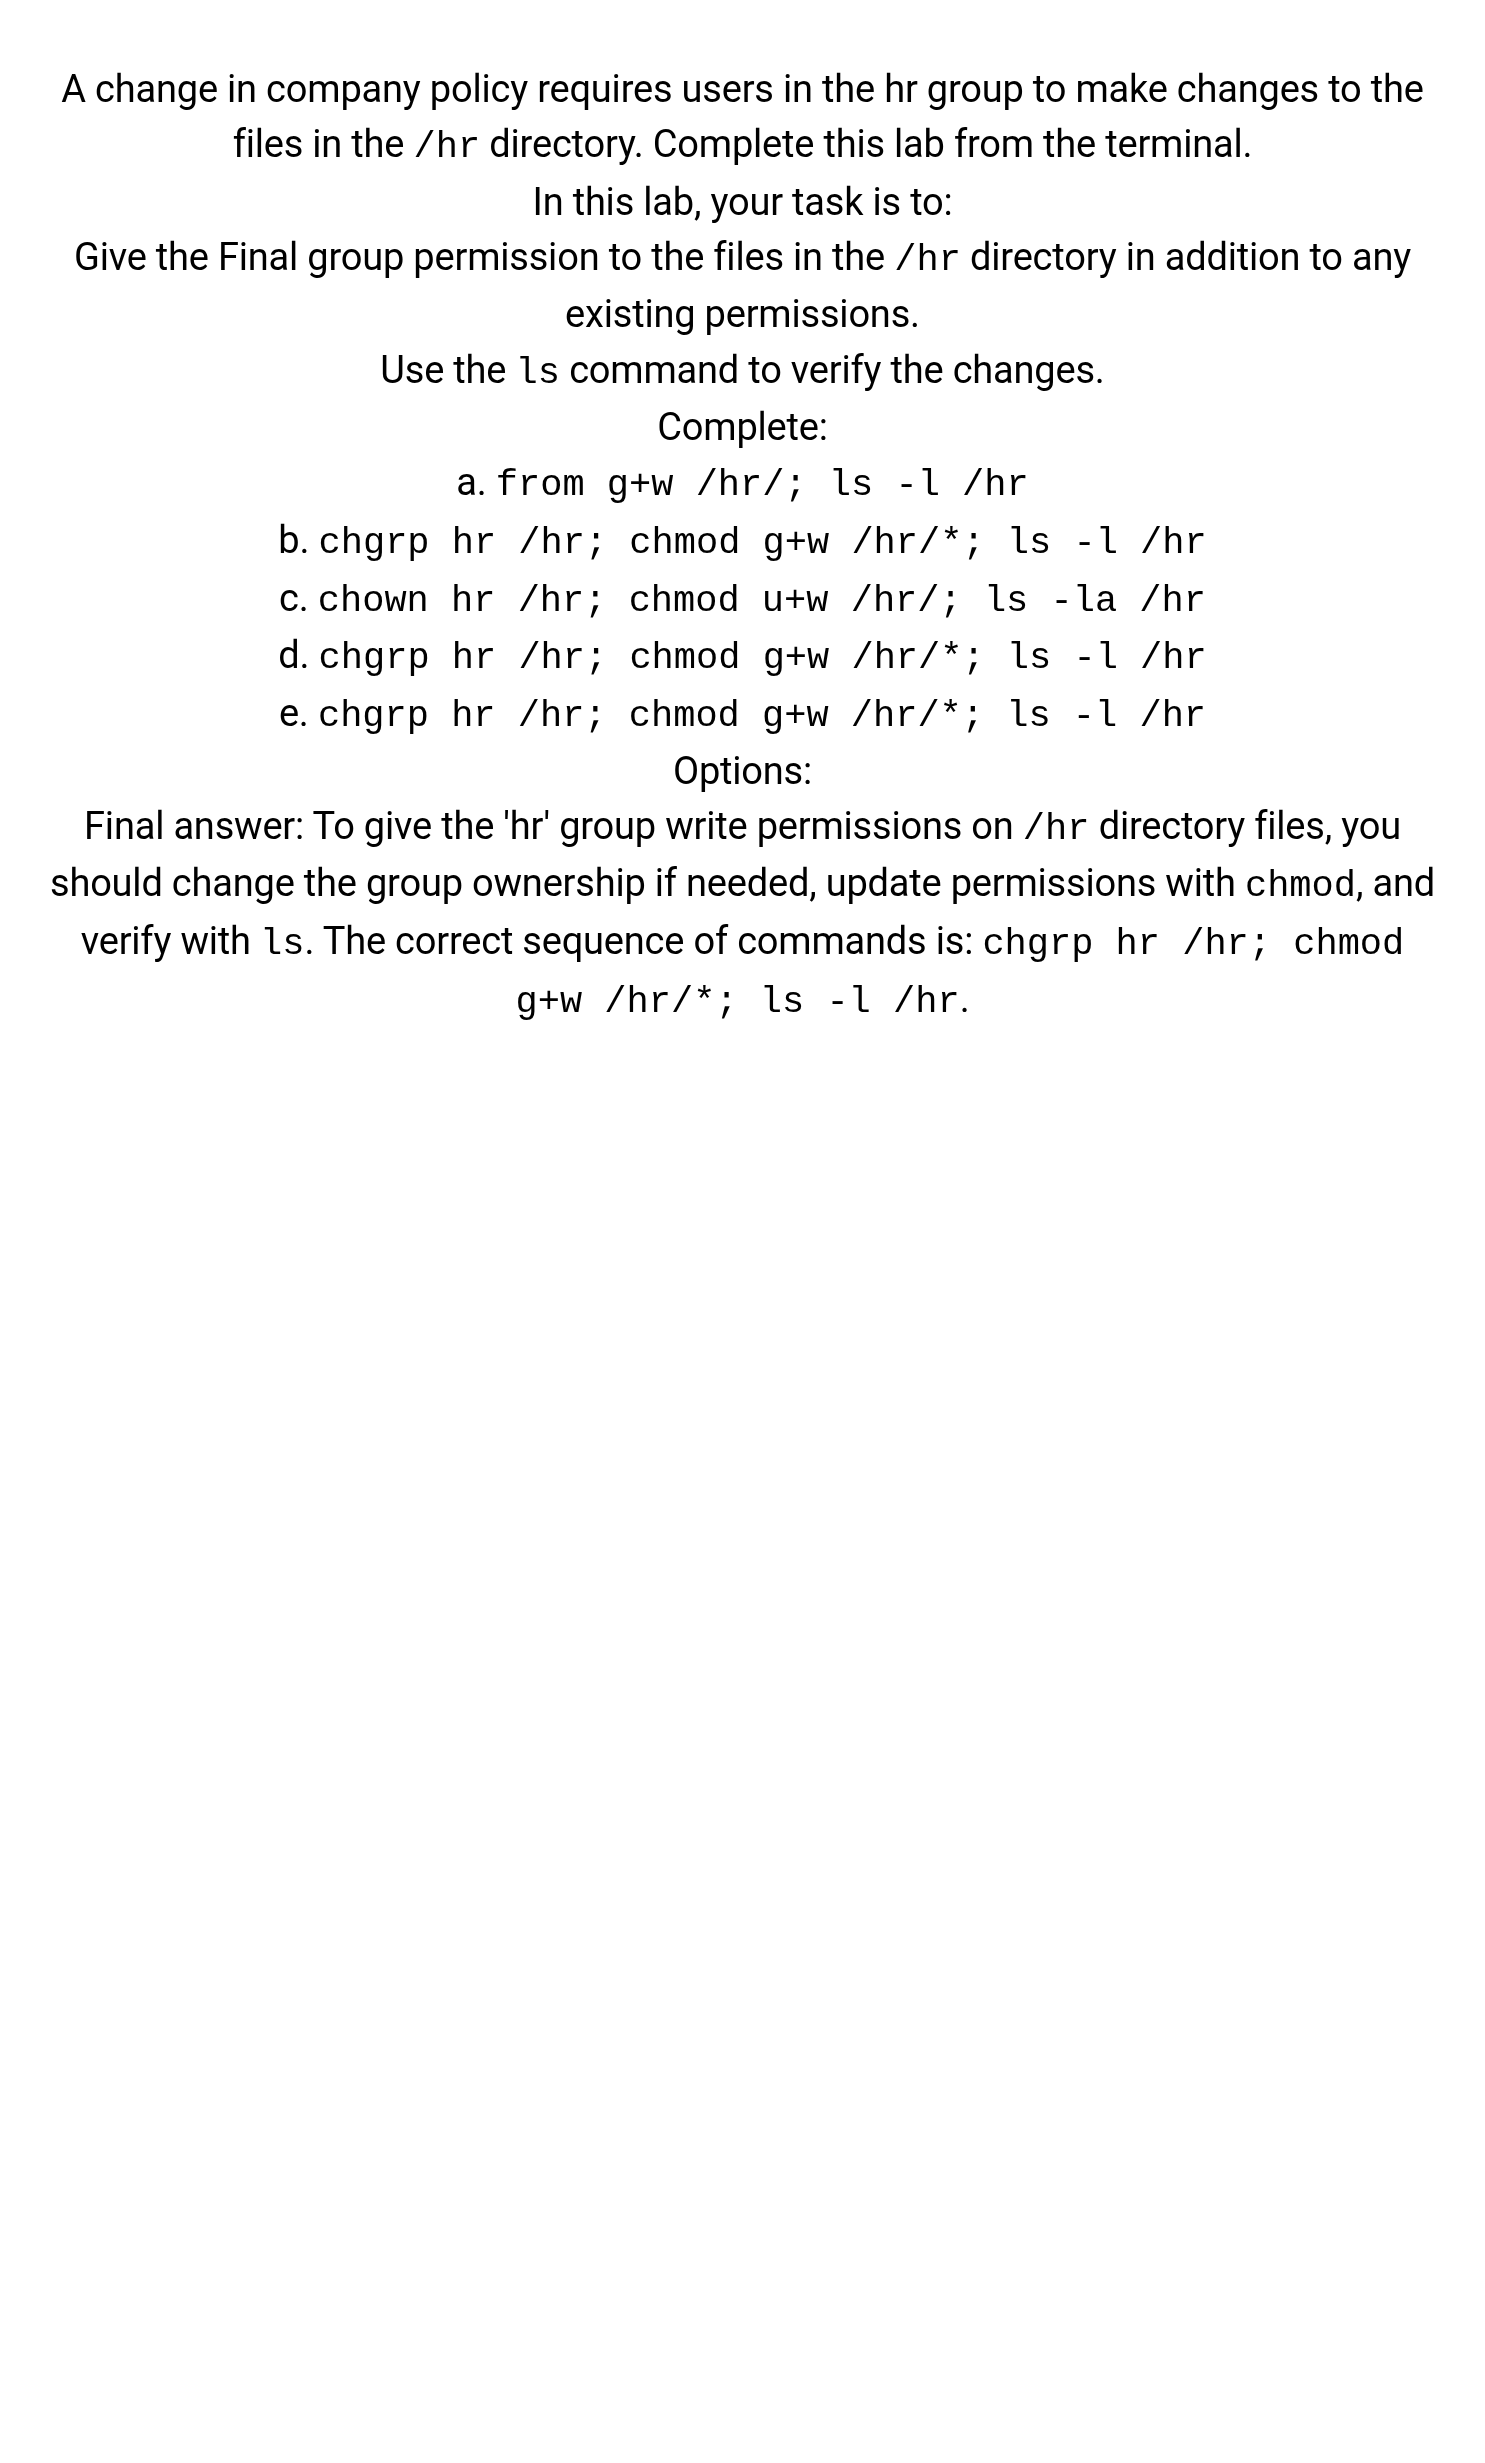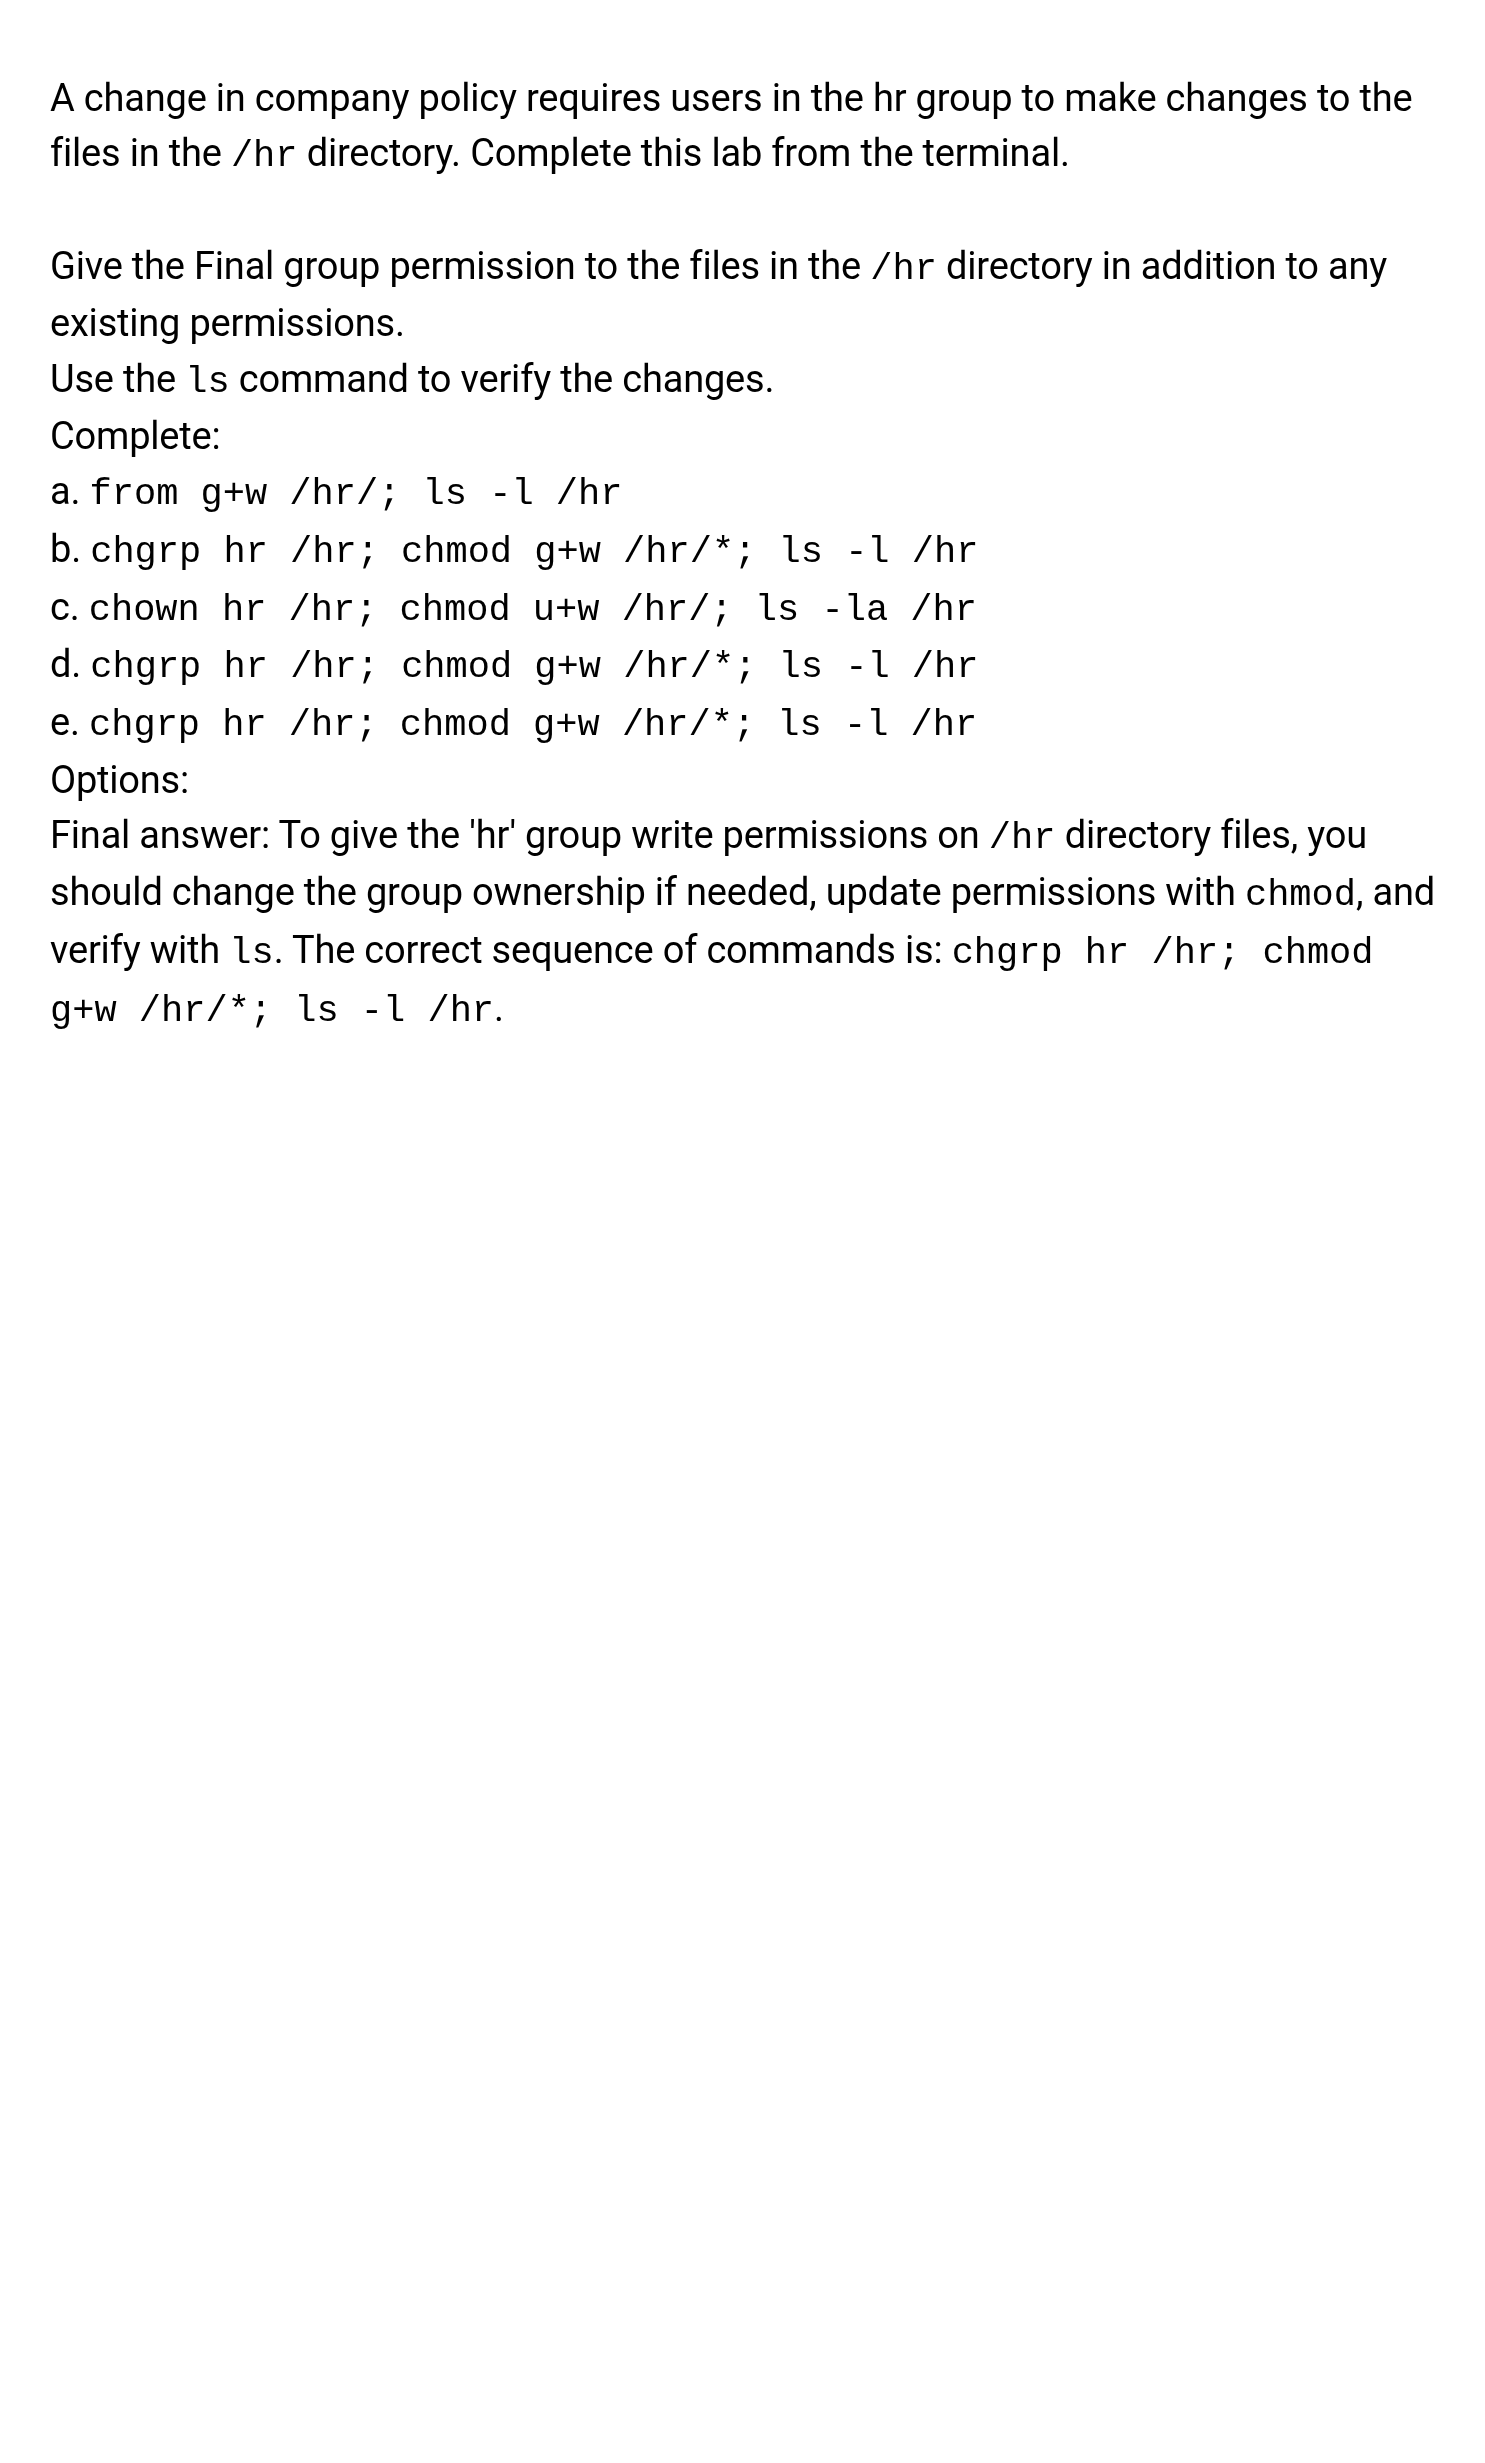--- a/index.html
+++ b/index.html
@@ -18,34 +18,35 @@
     box-sizing: border-box;
     letter-spacing: -0.2px;
   }
   .mono {
     font-family: ui-monospace, SFMono-Regular, "SF Mono", Menlo, Monaco,
                  Consolas, "Liberation Mono", "Courier New", monospace;
     font-size: 37px;
     letter-spacing: 0;
   }
   .block {
-    margin: 12px;
+    margin: 3px;
+    text-align: center;
   }
   .option-label {
     
   }
 </style>
 </head>
 <body>
 
 <div class="block">
 
   <span>A change in company policy requires users in the hr group to make changes to the files in the </span><span class="mono">/hr</span><span> directory. Complete this lab from the terminal.</span><br>
 
-  <br>
+  <span>In this lab, your task is to:</span><br>
 
   <span>Give the Final group permission to the files in the </span><span class="mono">/hr</span><span> directory in addition to any existing permissions.</span><br>
 
   <span>Use the </span><span class="mono">ls</span><span> command to verify the changes.</span><br>
 
   <span>Complete:</span><br>
 
   <span class="option-label">a.</span>
   <span class="mono">from g+w /hr/; ls -l /hr</span><br>
 

